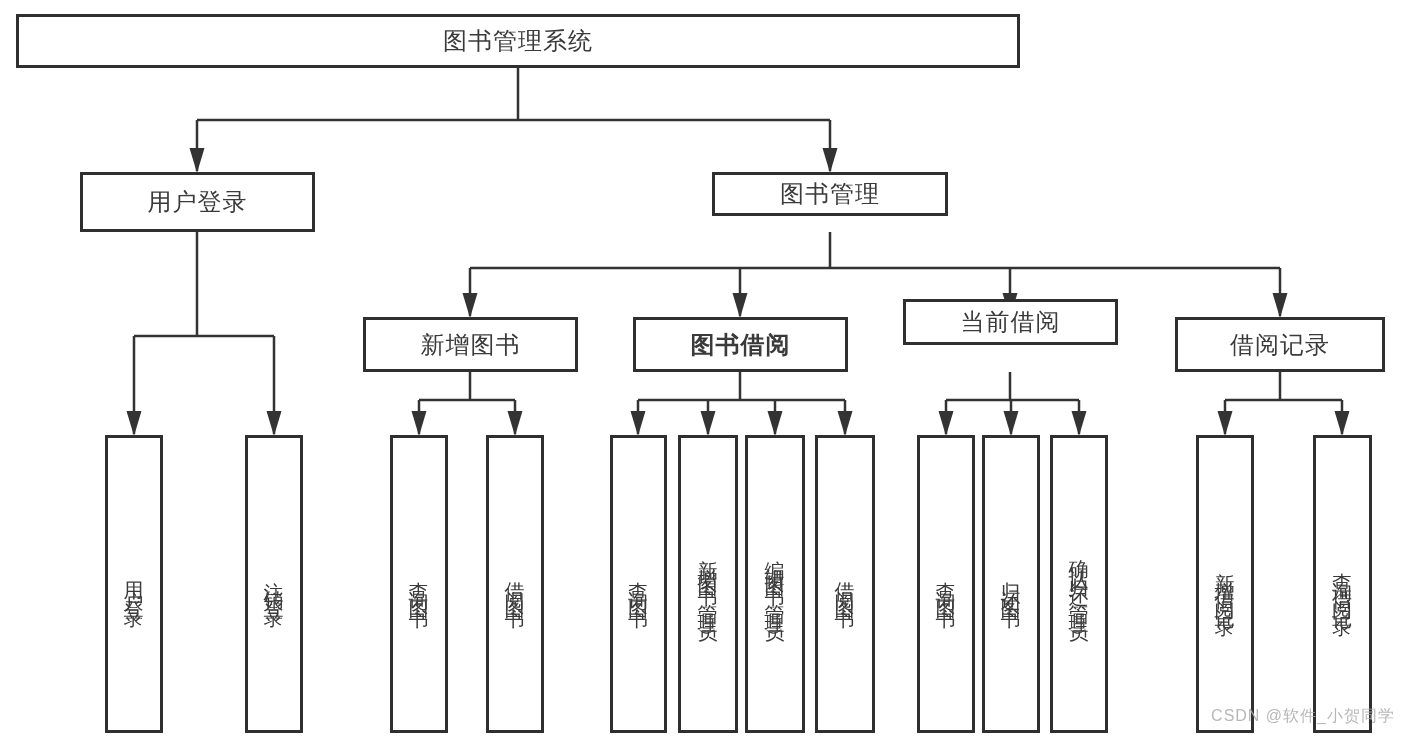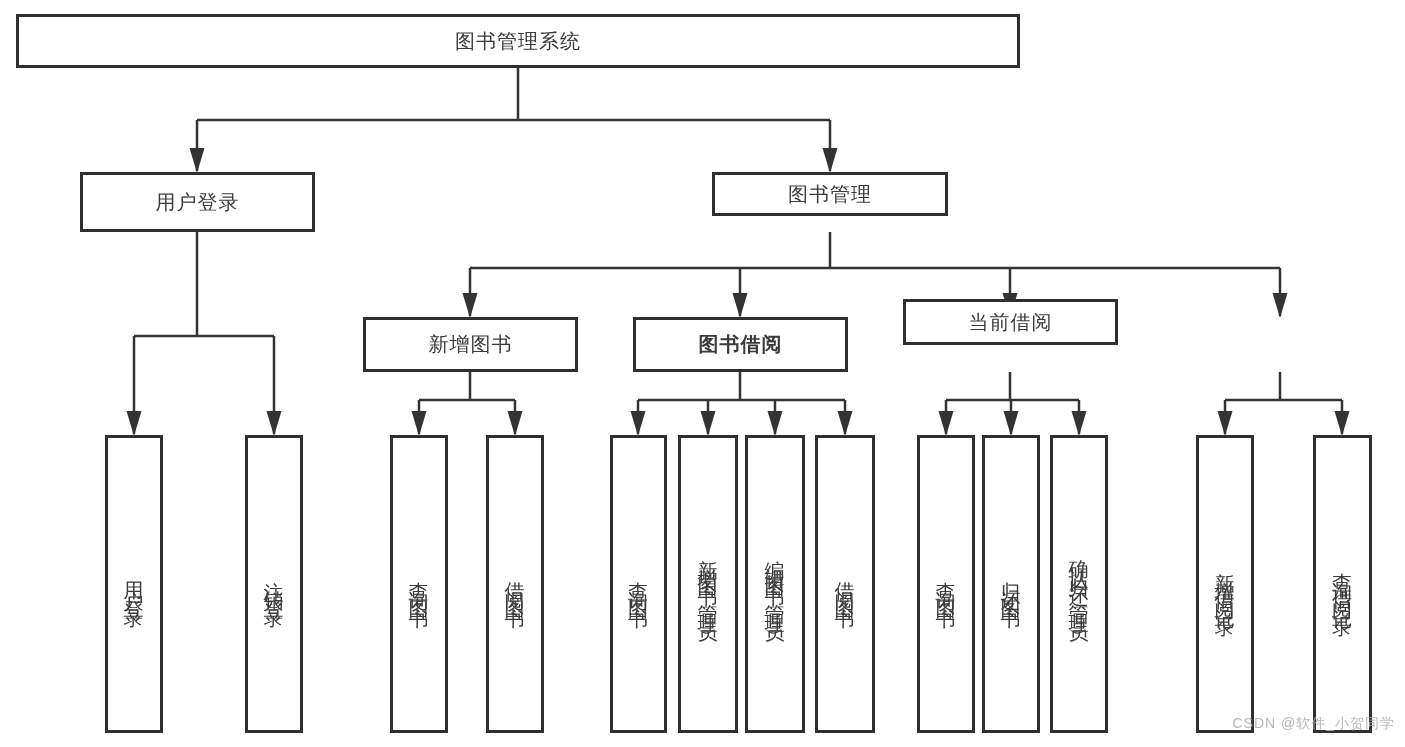--- a/index.html
+++ b/index.html
@@ -19,21 +19,21 @@
   }
   .hbox {
     position: absolute;
     box-sizing: border-box;
     background: #ffffff;
     border: 3px solid #2f2f2f;
     display: flex;
     align-items: center;
     justify-content: center;
     color: #3a3a3a;
-    font-size: 20px;
+    font-size: 24px;
     letter-spacing: 1px;
     z-index: 2;
   }
   .vbox {
     position: absolute;
     box-sizing: border-box;
     background: #ffffff;
     border: 3px solid #2f2f2f;
     display: flex;
     align-items: center;
@@ -45,22 +45,22 @@
     text-orientation: mixed;
     color: #3a3a3a;
     font-size: 20px;
     letter-spacing: 9px;
     line-height: 1;
     white-space: nowrap;
   }
   .watermark {
     position: absolute;
     right: 10px;
-    bottom: 14px;
-    font-size: 14px;
+    bottom: 20px;
+    font-size: 16px;
     color: rgba(175, 175, 175, 0.9);
     letter-spacing: 1px;
     z-index: 3;
     white-space: nowrap;
   }
 </style>
 </head>
 <body>
 
 <div class="canvas">
@@ -121,20 +121,23 @@
 
   <div class="hbox" style="left:363px; top:317px; width:215px; height:55px;">
     <span>新增图书</span>
   </div>
   <div class="hbox" style="left:633px; top:317px; width:215px; height:55px;font-weight:bold;">
     <span>图书借阅</span>
   </div>
   <div class="hbox" style="left:903px; top:299px; width:215px; height:46px;">
     <span>当前借阅</span>
   </div>
+  <div class="hbox" style="left:1175px; top:317px; width:210px; height:55px;">
+    <span>借阅记录</span>
+  </div>
 
   <div class="vbox" style="left:105px; top:435px; width:58px; height:298px;">
     <span>用户登录</span>
   </div>
   <div class="vbox" style="left:245px; top:435px; width:58px; height:298px;">
     <span>注销登录</span>
   </div>
 
   <div class="vbox" style="left:390px; top:435px; width:58px; height:298px;">
     <span>查询图书</span>

